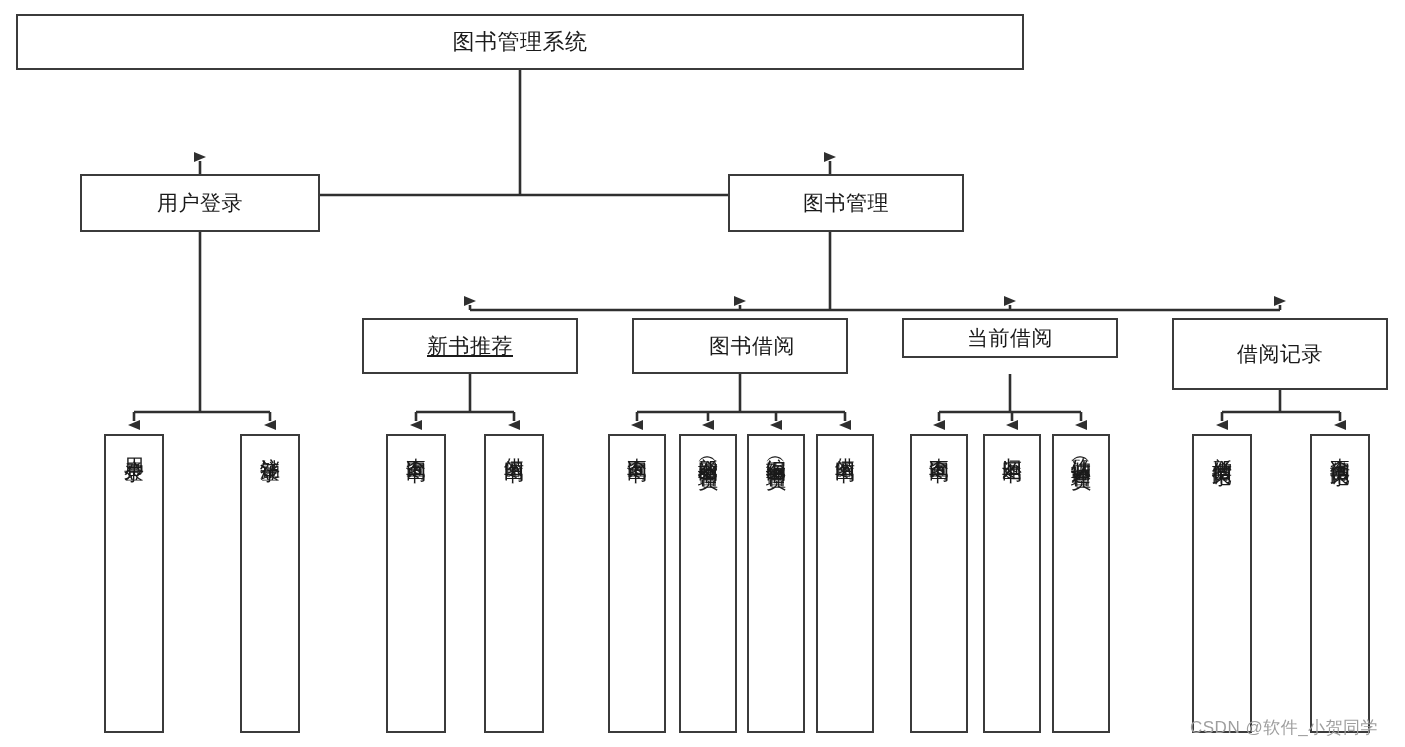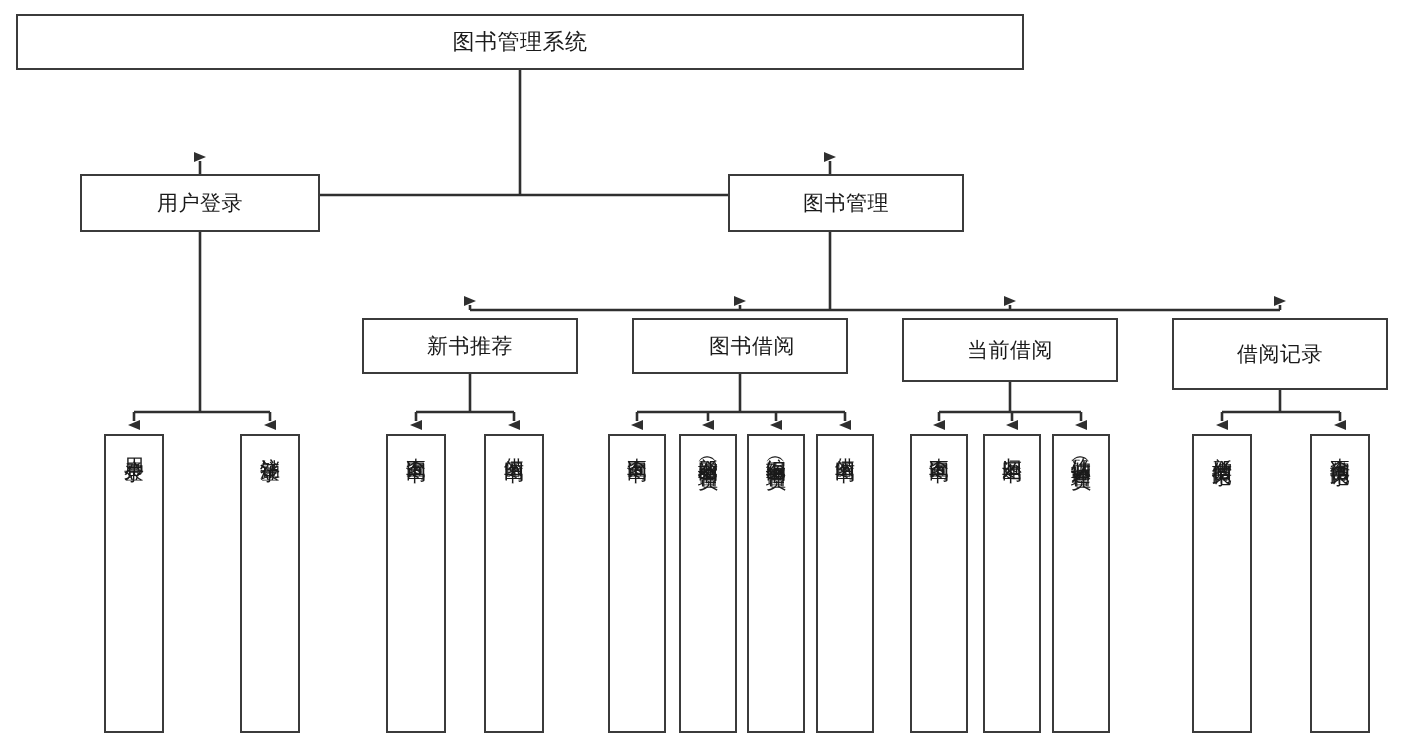--- a/index.html
+++ b/index.html
@@ -122,27 +122,27 @@
   <div id="node-layer">
       <div class="node horiz root" style="left: 16px; top: 14px; width: 1008px; height: 56px; border-color: rgb(59, 59, 59); background: rgb(255, 255, 255);">
         <span class="label">图书管理系统</span>
       </div>
       <div class="node horiz" style="left: 80px; top: 174px; width: 240px; height: 58px; border-color: rgb(59, 59, 59); background: rgb(255, 255, 255);">
         <span class="label">用户登录</span>
       </div>
       <div class="node horiz" style="left: 712px; top: 174px; width: 236px; height: 58px; border-color: rgb(59, 59, 59); background: rgb(255, 255, 255); margin-left: 16px;">
         <span class="label">图书管理</span>
       </div>
-      <div class="node horiz" style="left: 362px; top: 318px; width: 216px; height: 56px; border-color: rgb(59, 59, 59); background: rgb(255, 255, 255);">
+      <div class="node horiz" style="left: 362px; top: 318px; width: 216px; height: 56px; border-color: rgb(59, 59, 59); background: rgb(255, 255, 255); text-decoration: underline;">
         <span class="label">新书推荐</span>
       </div>
       <div class="node horiz" style="left: 632px; top: 318px; width: 216px; height: 56px; border-color: rgb(59, 59, 59); background: rgb(255, 255, 255); padding-left: 24px;">
         <span class="label">图书借阅</span>
       </div>
-      <div class="node horiz" style="left: 902px; top: 318px; width: 216px; height: 64px; border-color: rgb(59, 59, 59); background: rgb(255, 255, 255);">
+      <div class="node horiz" style="left: 902px; top: 318px; width: 216px; height: 40px; border-color: rgb(59, 59, 59); background: rgb(255, 255, 255);">
         <span class="label">当前借阅</span>
       </div>
       <div class="node horiz" style="left: 1172px; top: 318px; width: 216px; height: 72px; border-color: rgb(59, 59, 59); background: rgb(255, 255, 255);">
         <span class="label">借阅记录</span>
       </div>
       <div class="node vert" style="left: 104px; top: 434px; width: 60px; height: 299px; border-color: rgb(59, 59, 59); background: rgb(255, 255, 255);">
         <span class="label">用户登录</span>
       </div>
       <div class="node vert" style="left: 240px; top: 434px; width: 60px; height: 299px; border-color: rgb(59, 59, 59); background: rgb(255, 255, 255);">
         <span class="label">注销登录</span>
@@ -175,13 +175,14 @@
         <span class="label">确认归还（管理员）</span>
       </div>
       <div class="node vert" style="left: 1192px; top: 434px; width: 60px; height: 299px; border-color: rgb(59, 59, 59); background: rgb(255, 255, 255);">
         <span class="label">新增借阅记录</span>
       </div>
       <div class="node vert" style="left: 1310px; top: 434px; width: 60px; height: 299px; border-color: rgb(59, 59, 59); background: rgb(255, 255, 255);">
         <span class="label">查询借阅记录</span>
       </div>
     </div>
 
+  <div class="watermark" style="left: 1190px; top: 716px; color: rgb(158, 158, 158);">CSDN @软件_小贺同学</div>
 </div>
 
 </body></html>

